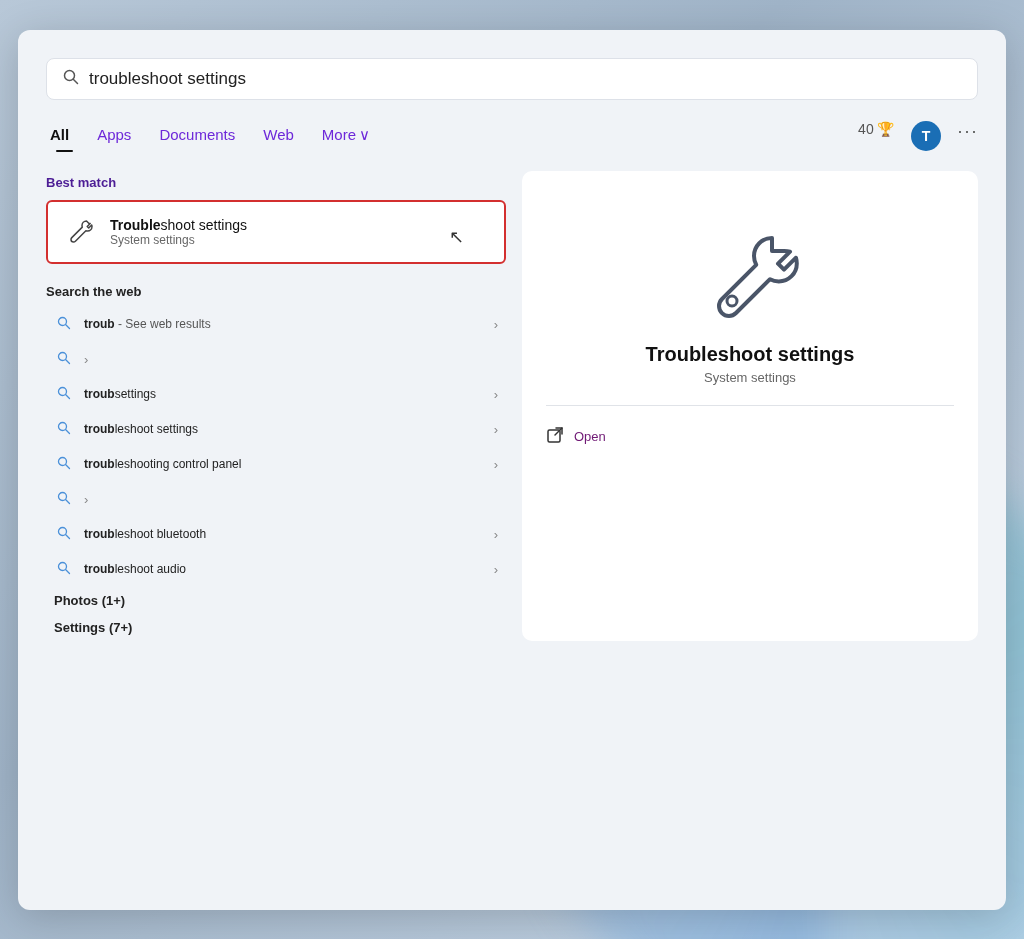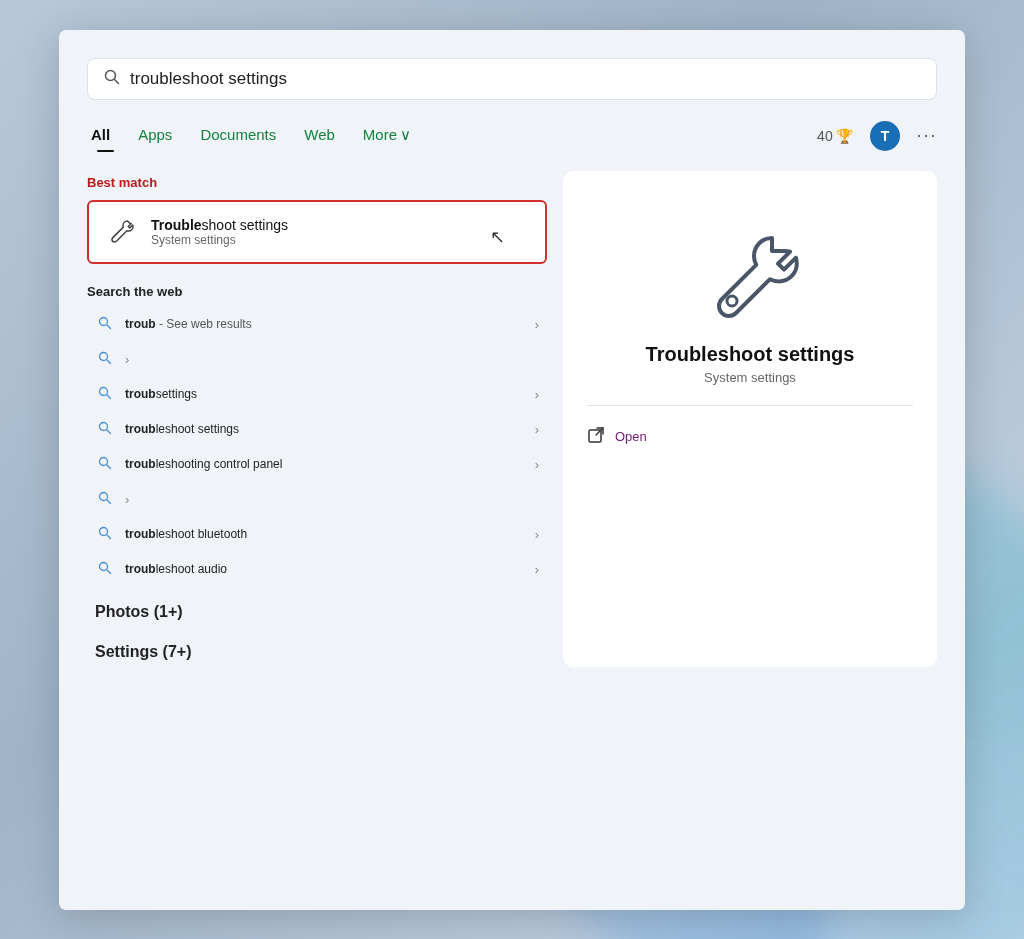--- a/index.html
+++ b/index.html
@@ -21,22 +21,22 @@
       right: -100px;
       width: 600px;
       height: 600px;
       background: conic-gradient(from 180deg, rgba(100,160,220,0.5), rgba(180,210,240,0.3), rgba(100,180,200,0.5), rgba(140,190,230,0.4));
       border-radius: 50%;
       filter: blur(20px);
     }
 
     .search-window {
       background: #f0f3f7;
-      border-radius: 7px;
-      width: 906px;
+      border-radius: 12px;
+      width: 988px;
       min-height: 880px;
       box-shadow: 0 8px 40px rgba(0,0,0,0.18);
       padding: 28px 28px 28px 28px;
       position: relative;
       z-index: 1;
     }
 
     
     .search-bar {
       background: #ffffff;
@@ -64,21 +64,21 @@
 
     
     .tabs-row {
       display: flex;
       align-items: center;
       margin-bottom: 18px;
       border-bottom: 1px solid transparent;
     }
     .tab-item {
       font-size: 15px;
-      color: #15803d;
+      color: #6d28d9;
       padding: 6px 14px 8px 14px;
       cursor: pointer;
       position: relative;
       user-select: none;
     }
     .tab-item.active {
       color: #111;
       font-weight: 600;
     }
     .tab-item.active::after {
@@ -93,21 +93,20 @@
     }
     .tab-item:first-child { padding-left: 4px; }
     .tab-more {
       display: flex;
       align-items: flex-start;
       gap: 3px;
     }
     .tab-right {
       margin-left: auto;
       display: flex;
-      align-items: center;
       gap: 16px;
     }
     .tab-right .badge {
       font-size: 14px;
       color: #555;
     }
     .tab-right .avatar {
       width: 30px;
       height: 30px;
       background: #1a6eb5;
@@ -133,21 +132,21 @@
 
     
     .left-panel {
       width: 460px;
       flex-shrink: 0;
     }
 
     .section-title {
       font-size: 13px;
       font-weight: 700;
-      color: #b91c1c;
+      color: #4c1d95;
       margin-bottom: 10px;
       margin-top: 4px;
     }
 
     
     .best-match-item {
       background: #ffffff;
       border: 2px solid #d32f2f;
       border-radius: 6px;
       padding: 12px 14px;
@@ -216,24 +215,23 @@
       flex: 1;
     }
     .search-list-item .sl-text span.bold { font-weight: 700; }
     .search-list-item .sl-text .see-web { color: #555; font-weight: 400; }
     .search-list-item .sl-arrow {
       color: #888;
       font-size: 13px;
     }
 
     .bottom-section-title {
-      font-size: 16px;
+      font-size: 13px;
       font-weight: 700;
       color: #222;
-      margin-top: 10px;
       padding: 6px 8px;
     }
 
     
     .right-panel {
       flex: 1;
       background: #ffffff;
       border-radius: 10px;
       padding: 32px 24px 24px 24px;
       display: flex;

